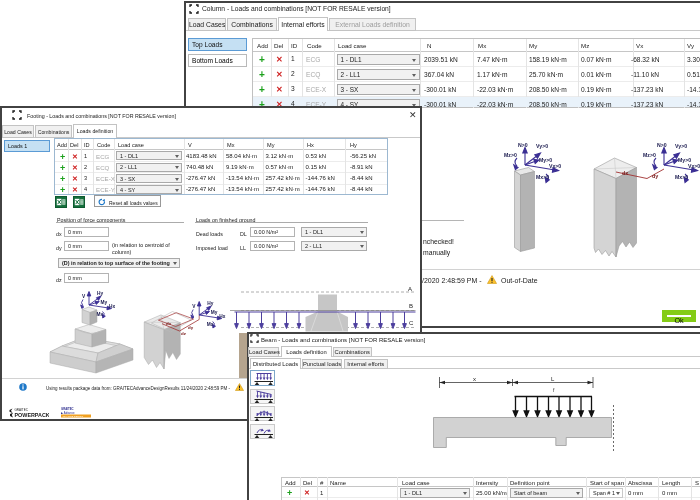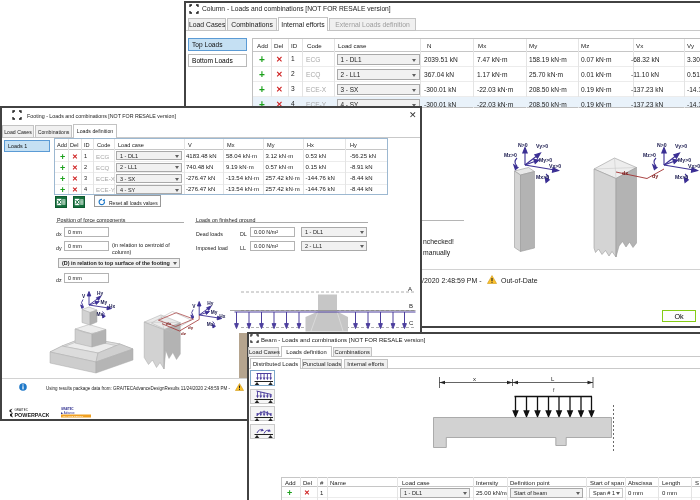--- a/index.html
+++ b/index.html
@@ -211,21 +211,21 @@
 
   <div class="hline" style="left:421px; top:269px; width:279px; background:#d2d2d2;"></div>
   <div class="t" style="left:422px; top:277px; font-size:7px;">/2020 2:48:59 PM -</div>
   <svg class="a" style="left:487px; top:275px;" width="10" height="9" viewBox="0 0 10 9">
     <polygon points="5,0.5 9.6,8.5 0.4,8.5" fill="#fbc02d" stroke="#c98f00" stroke-width="0.5"></polygon>
     <rect x="4.45" y="3" width="1.1" height="3" fill="#222"></rect>
       <rect x="4.45" y="6.7" width="1.1" height="1.1" fill="#222"></rect>
   </svg>
   <div class="t" style="left:501px; top:277px; font-size:7px;">Out-of-Date</div>
 
-  <div class="a" style="left:662px; top:310px; width:34px; height:12px; border:1px solid #84cc16; background:#fdfdfd; text-align:center; font-size:7.2px; line-height:11px;">Ok</div>
+  <div class="a" style="left:662px; top:310px; width:34px; height:12px; border:5px solid #84cc16; background:#fdfdfd; text-align:center; font-size:7.2px; line-height:11px;">Ok</div>
 </div>
 
 <div class="win" style="left:0px; top:106px; width:422px; height:315px;"></div>
 <div id="fw">
 
   <svg class="a" style="left:12px; top:110px;" width="10" height="10" viewBox="0 0 10 10">
     <g stroke="#1a1a1a" stroke-width="1.3" fill="none">
       <path d="M1,3 L1,1 L3,1"></path>
         <path d="M7,1 L9,1 L9,3"></path>
       <path d="M9,7 L9,9 L7,9"></path>

